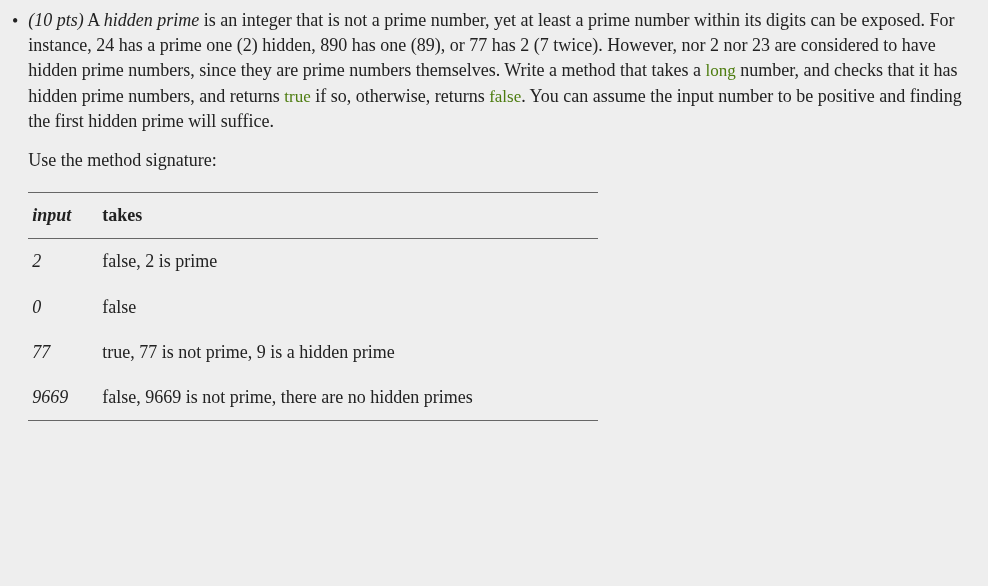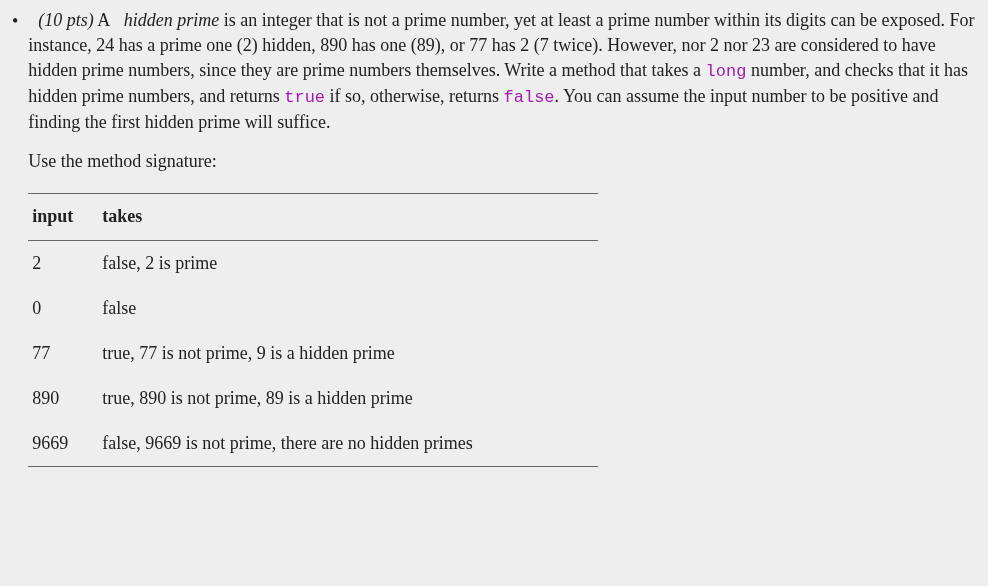--- a/index.html
+++ b/index.html
@@ -26,25 +26,24 @@
       font-size: 18px;
     }
     .problem-body {
       flex: 1;
     }
     .problem-text {
       margin-bottom: 14px;
     }
     .italic {
       font-style: italic;
-      margin-left: 10px;
     }
     .code {
-      font-family: Liberation Mono, monospace;
-      color: #a21caf;
+      font-family: Liberation Serif, serif;
+      color: #4d7c0f;
       font-size: 17px;
     }
     .signature-intro {
       margin-bottom: 19px;
     }
     .method-signature {
       margin-bottom: 16px;
     }
     table {
       border-collapse: collapse;
@@ -62,20 +61,21 @@
       font-weight: bold;
       padding: 10px 10px 10px 4px;
       font-size: 18px;
     }
     td {
       padding: 10px 10px 10px 4px;
       font-size: 18px;
     }
     th:first-child, td:first-child {
       width: 70px;
+      font-style: italic;
     }
   </style>
 </head>
 <body>
 
 <div class="content">
   <div class="bullet">•</div>
   <div class="problem-body">
     <div class="problem-text">
       <span class="italic">(10 pts)</span><span> A </span><span class="italic">hidden prime</span><span> is an integer that is not a prime number, yet at least a prime number within its digits can be exposed. For instance, 24 has a prime one (2) hidden, 890 has one (89), or 77 has 2 (7 twice). However, nor 2 nor 23 are considered to have hidden prime numbers, since they are prime numbers themselves. Write a method that takes a </span><span class="code">long</span><span> number, and checks that it has hidden prime numbers, and returns </span><span class="code">true</span><span> if so, otherwise, returns </span><span class="code">false</span><span>. You can assume the input number to be positive and finding the first hidden prime will suffice.</span>
@@ -95,23 +95,19 @@
         </tr>
         <tr>
           <td>0</td>
           <td>false</td>
         </tr>
         <tr>
           <td>77</td>
           <td>true, 77 is not prime, 9 is a hidden prime</td>
         </tr>
         <tr>
-          <td>890</td>
-          <td>true, 890 is not prime, 89 is a hidden prime</td>
-        </tr>
-        <tr>
           <td>9669</td>
           <td>false, 9669 is not prime, there are no hidden primes</td>
         </tr>
       </tbody>
     </table>
   </div>
 </div>
 
 </body></html>

